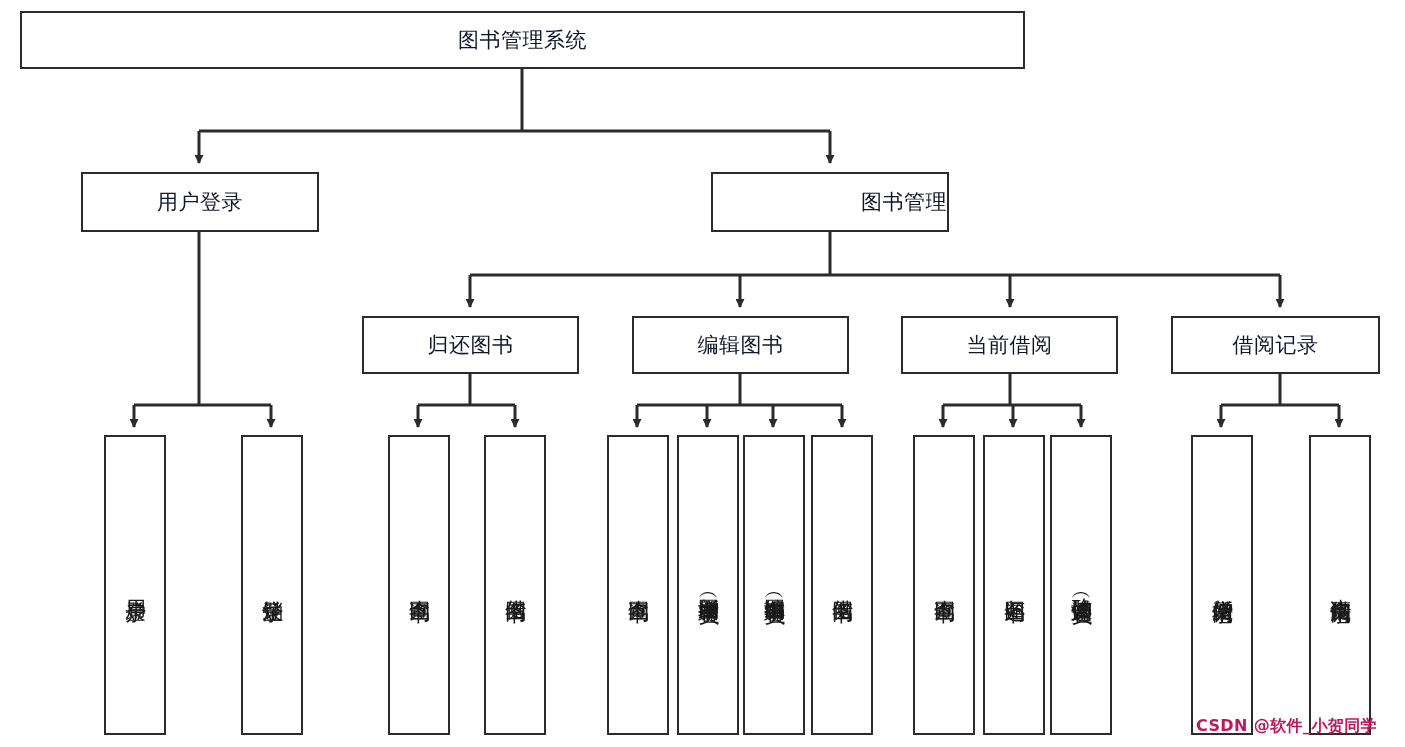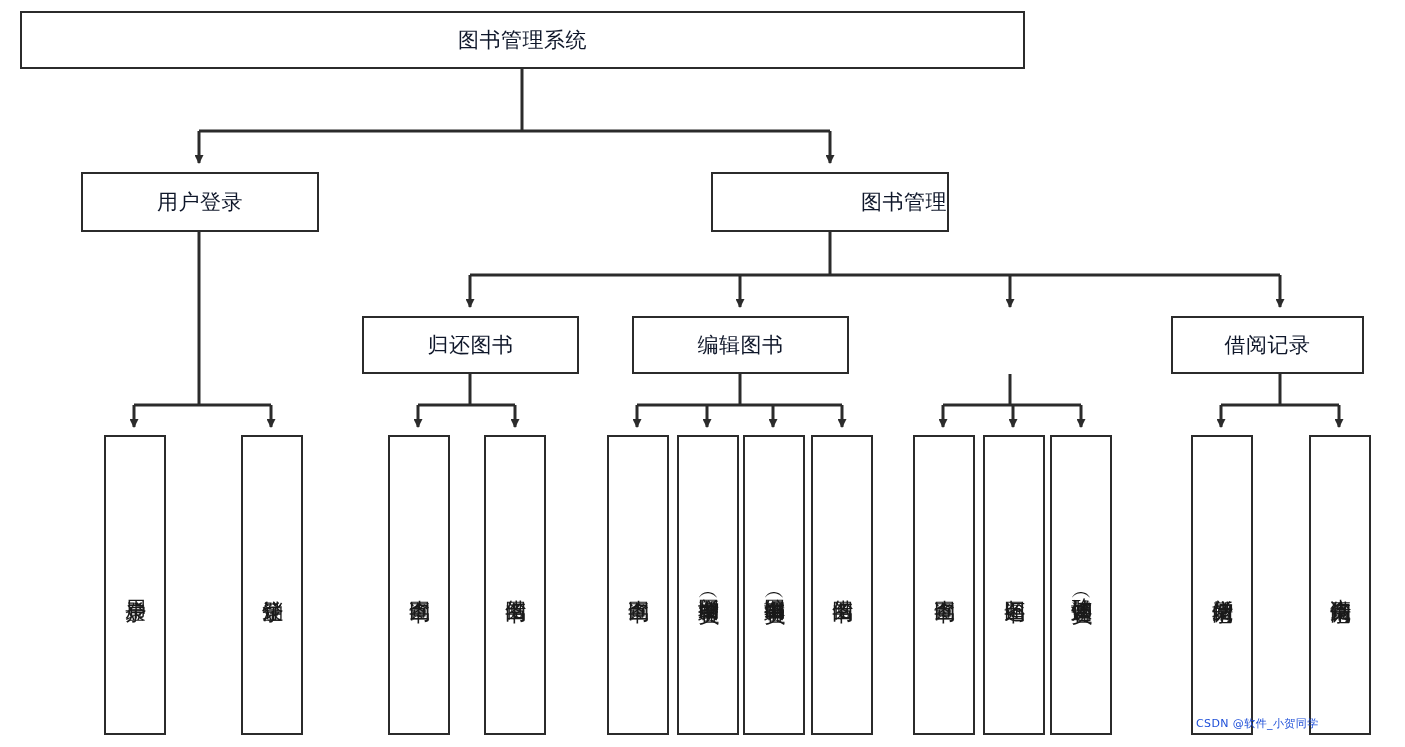--- a/index.html
+++ b/index.html
@@ -54,24 +54,25 @@
     text-orientation: upright;
     font-size: 21px;
     line-height: 1.22;
     letter-spacing: 1px;
     color: #1a1a1a;
     white-space: nowrap;
     text-align: center;
   }
   .watermark {
     position: absolute;
-    font-size: 11px;
-    color: #1d4ed8;
+    font-size: 16px;
+    color: #be185d;
     white-space: nowrap;
     letter-spacing: 0.4px;
+    font-weight: bold;
   }
 </style>
 </head>
 <body>
 
 <div id="canvas">
 
   <svg id="diagram-svg" viewBox="0 0 1405 747" xmlns="http://www.w3.org/2000/svg">
     <defs>
       <marker id="arrowhead" markerWidth="9" markerHeight="9" refX="8" refY="4.5" orient="auto" markerUnits="userSpaceOnUse">
@@ -135,21 +136,24 @@
   <div class="node-box" style="left:711px; top:172px; width:238px; height:60px;justify-content:flex-end;">
     <span class="node-label">图书管理</span>
   </div>
 
   <div class="node-box" style="left:362px; top:316px; width:217px; height:58px;">
     <span class="node-label">归还图书</span>
   </div>
   <div class="node-box" style="left:632px; top:316px; width:217px; height:58px;">
     <span class="node-label">编辑图书</span>
   </div>
-  <div class="node-box" style="left:1171px; top:316px; width:193px; height:58px;">
+  <div class="node-box" style="left:901px; top:316px; width:217px; height:58px;">
+    <span class="node-label">当前借阅</span>
+  </div>
+  <div class="node-box" style="left:1171px; top:316px; width:209px; height:58px;">
     <span class="node-label">借阅记录</span>
   </div>
 
   <div class="leaf-box" style="left:104px; top:435px; width:62px; height:300px;">
     <span class="leaf-label">用户登录</span>
   </div>
   <div class="leaf-box" style="left:241px; top:435px; width:62px; height:300px;">
     <span class="leaf-label">注销登录</span>
   </div>
 

